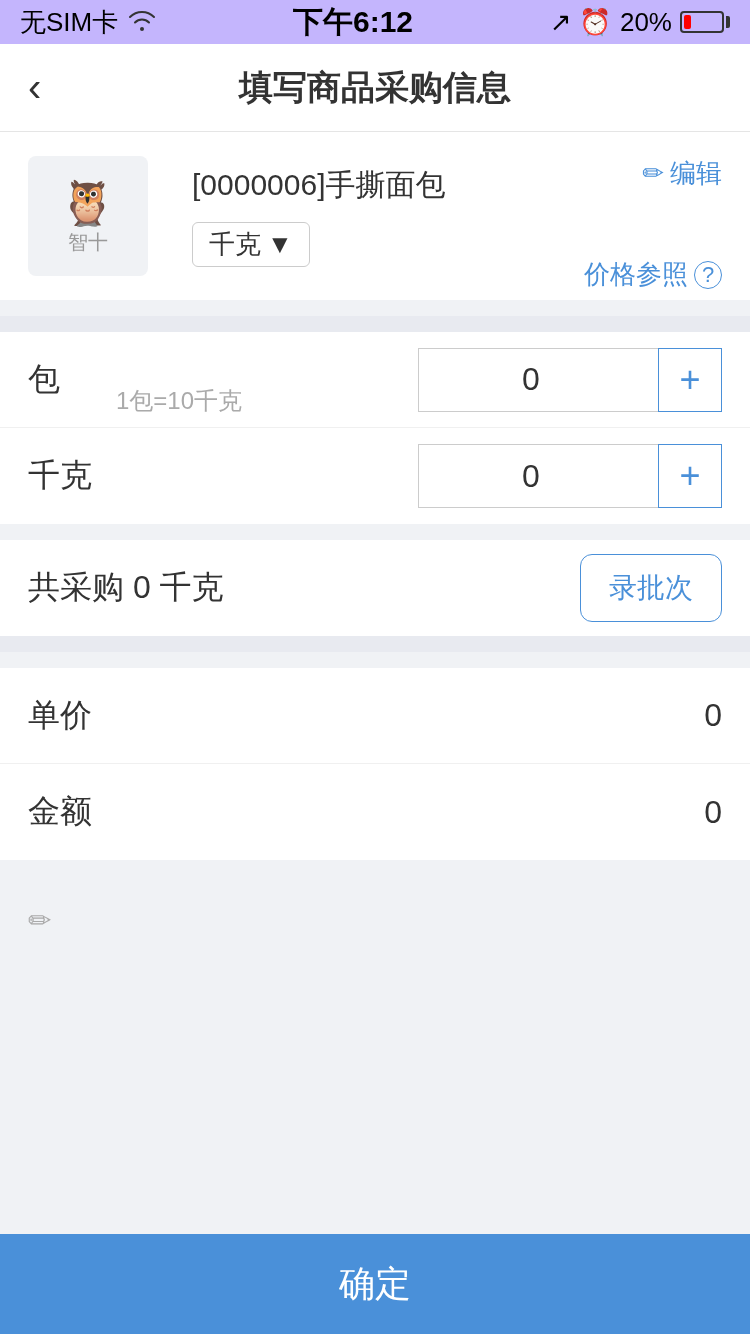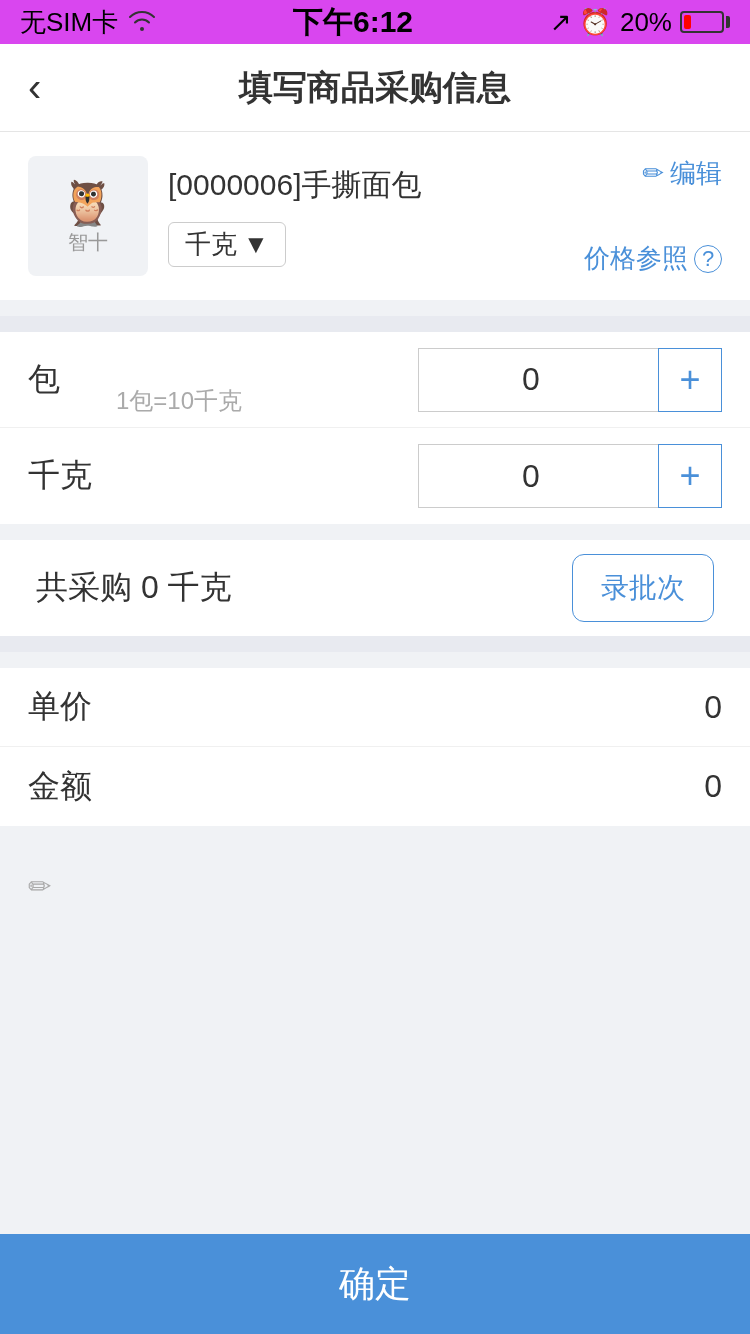--- a/index.html
+++ b/index.html
@@ -10,21 +10,21 @@
       min-height: 1334px;
       background: #f0f2f5;
       font-size: 32px;
       position: relative;
     }
 
     
     .status-bar {
       width: 100%;
       height: 44px;
-      background: #d946ef;
+      background: #c4b5fd;
       display: flex;
       align-items: center;
       justify-content: space-between;
       padding: 0 20px;
       font-size: 28px;
       font-weight: 500;
     }
     .status-left {
       display: flex;
       align-items: center;
@@ -119,20 +119,21 @@
     .product-owl {
       font-size: 44px;
     }
     .product-brand {
       font-size: 20px;
       color: #999;
       margin-top: 0;
     }
     .product-info {
       flex: 1;
+      margin-left: 24px;
     }
     .product-name {
       font-size: 30px;
       color: #333;
       font-weight: 500;
       margin-bottom: 16px;
     }
     .product-unit-row {
       display: flex;
       align-items: center;
@@ -158,21 +159,21 @@
       top: 24px;
       right: 28px;
       color: #4a90d9;
       font-size: 26px;
       display: flex;
       align-items: center;
       gap: 6px;
     }
     .price-ref {
       position: absolute;
-      bottom: 24px;
+      bottom: 8px;
       right: 28px;
       color: #4a90d9;
       font-size: 26px;
       display: flex;
       align-items: center;
       gap: 6px;
     }
 
     
     .section-divider {
@@ -240,21 +241,21 @@
 
     
     .summary-section {
       background: #fff;
       margin-top: 16px;
     }
     .summary-row {
       display: flex;
       align-items: center;
       justify-content: space-between;
-      padding: 0 36px;
+      padding: 0 28px;
       height: 96px;
     }
     .summary-text {
       font-size: 32px;
       color: #333;
     }
     .batch-btn {
       border: 1px solid #4a90d9;
       color: #4a90d9;
       font-size: 28px;
@@ -267,21 +268,21 @@
     
     .price-section {
       background: #fff;
       margin-top: 16px;
     }
     .price-row {
       display: flex;
       align-items: center;
       justify-content: space-between;
       padding: 0 28px;
-      height: 79px;
+      height: 96px;
       border-bottom: 1px solid #f0f0f0;
     }
     .price-row:last-child {
       border-bottom: none;
     }
     .price-label {
       font-size: 32px;
       color: #333;
     }
     .price-value {

